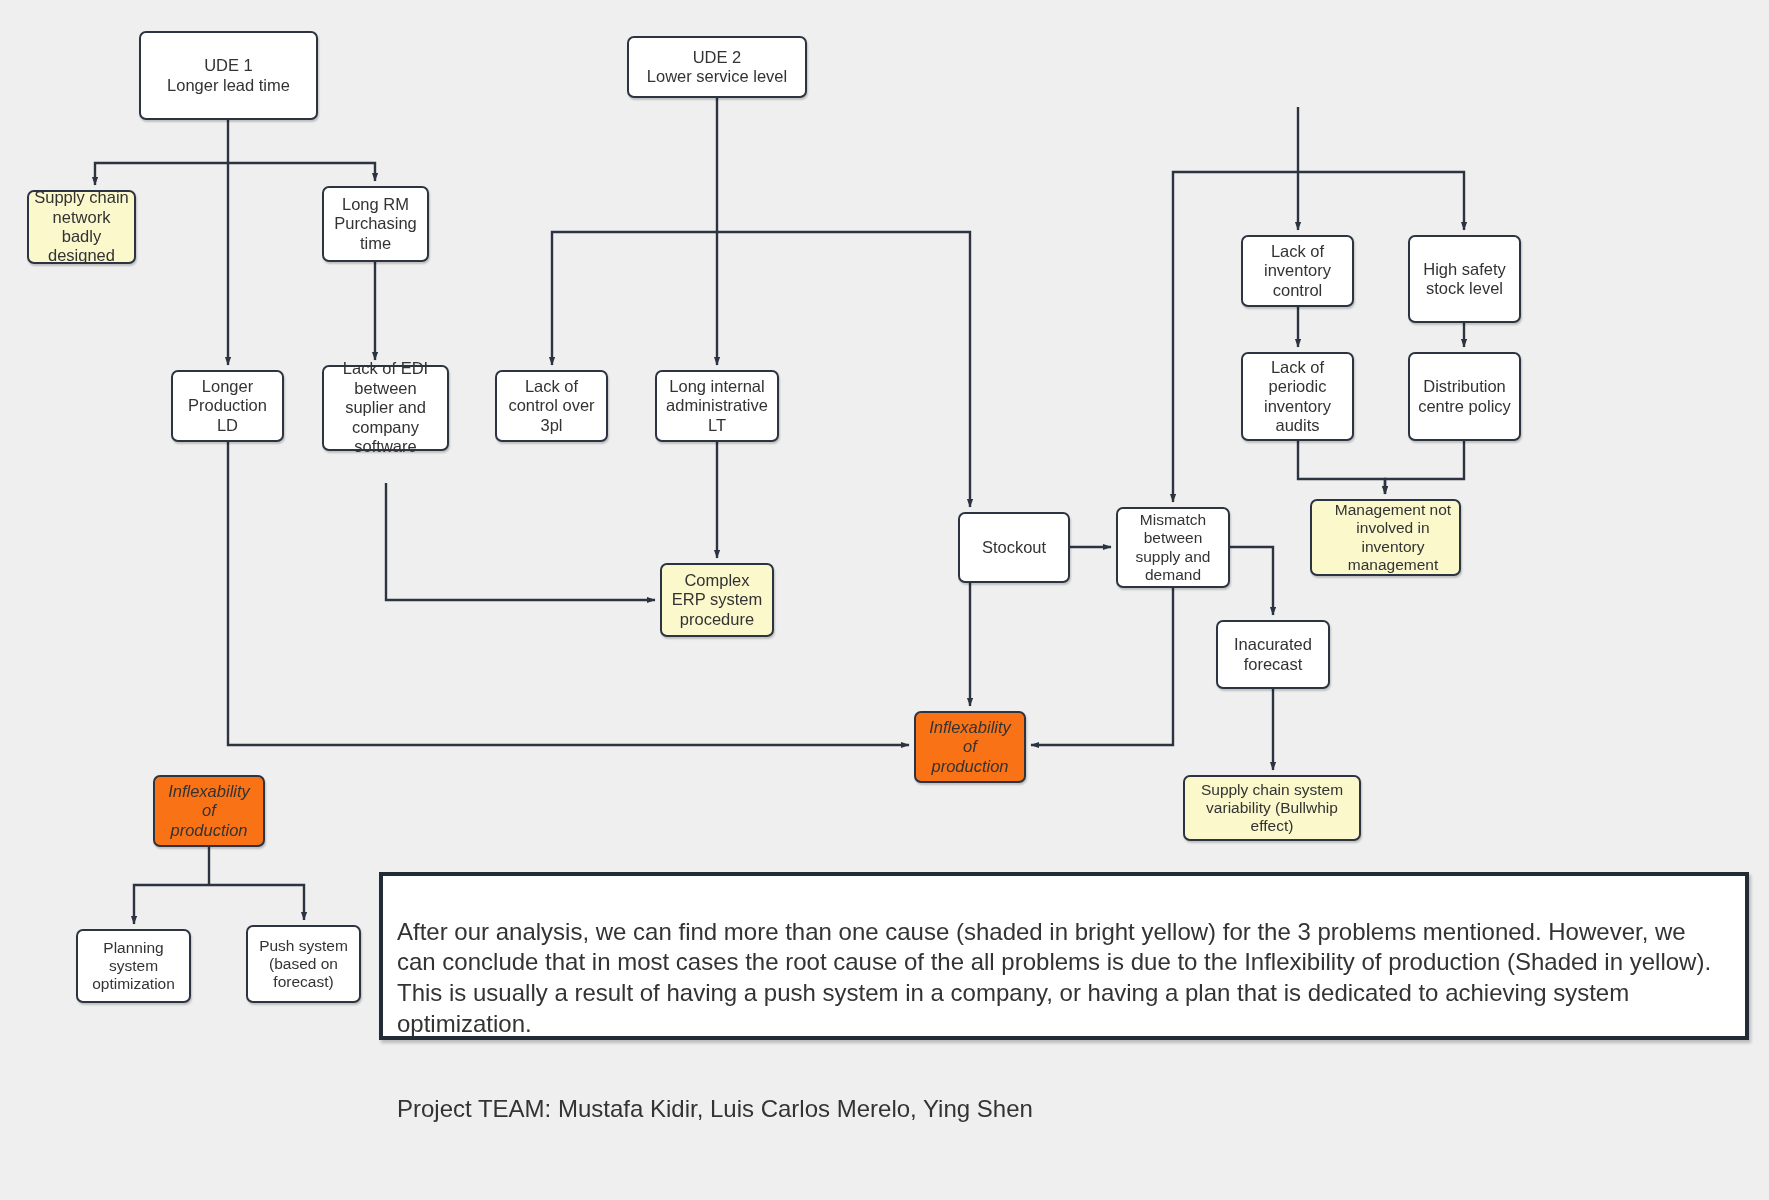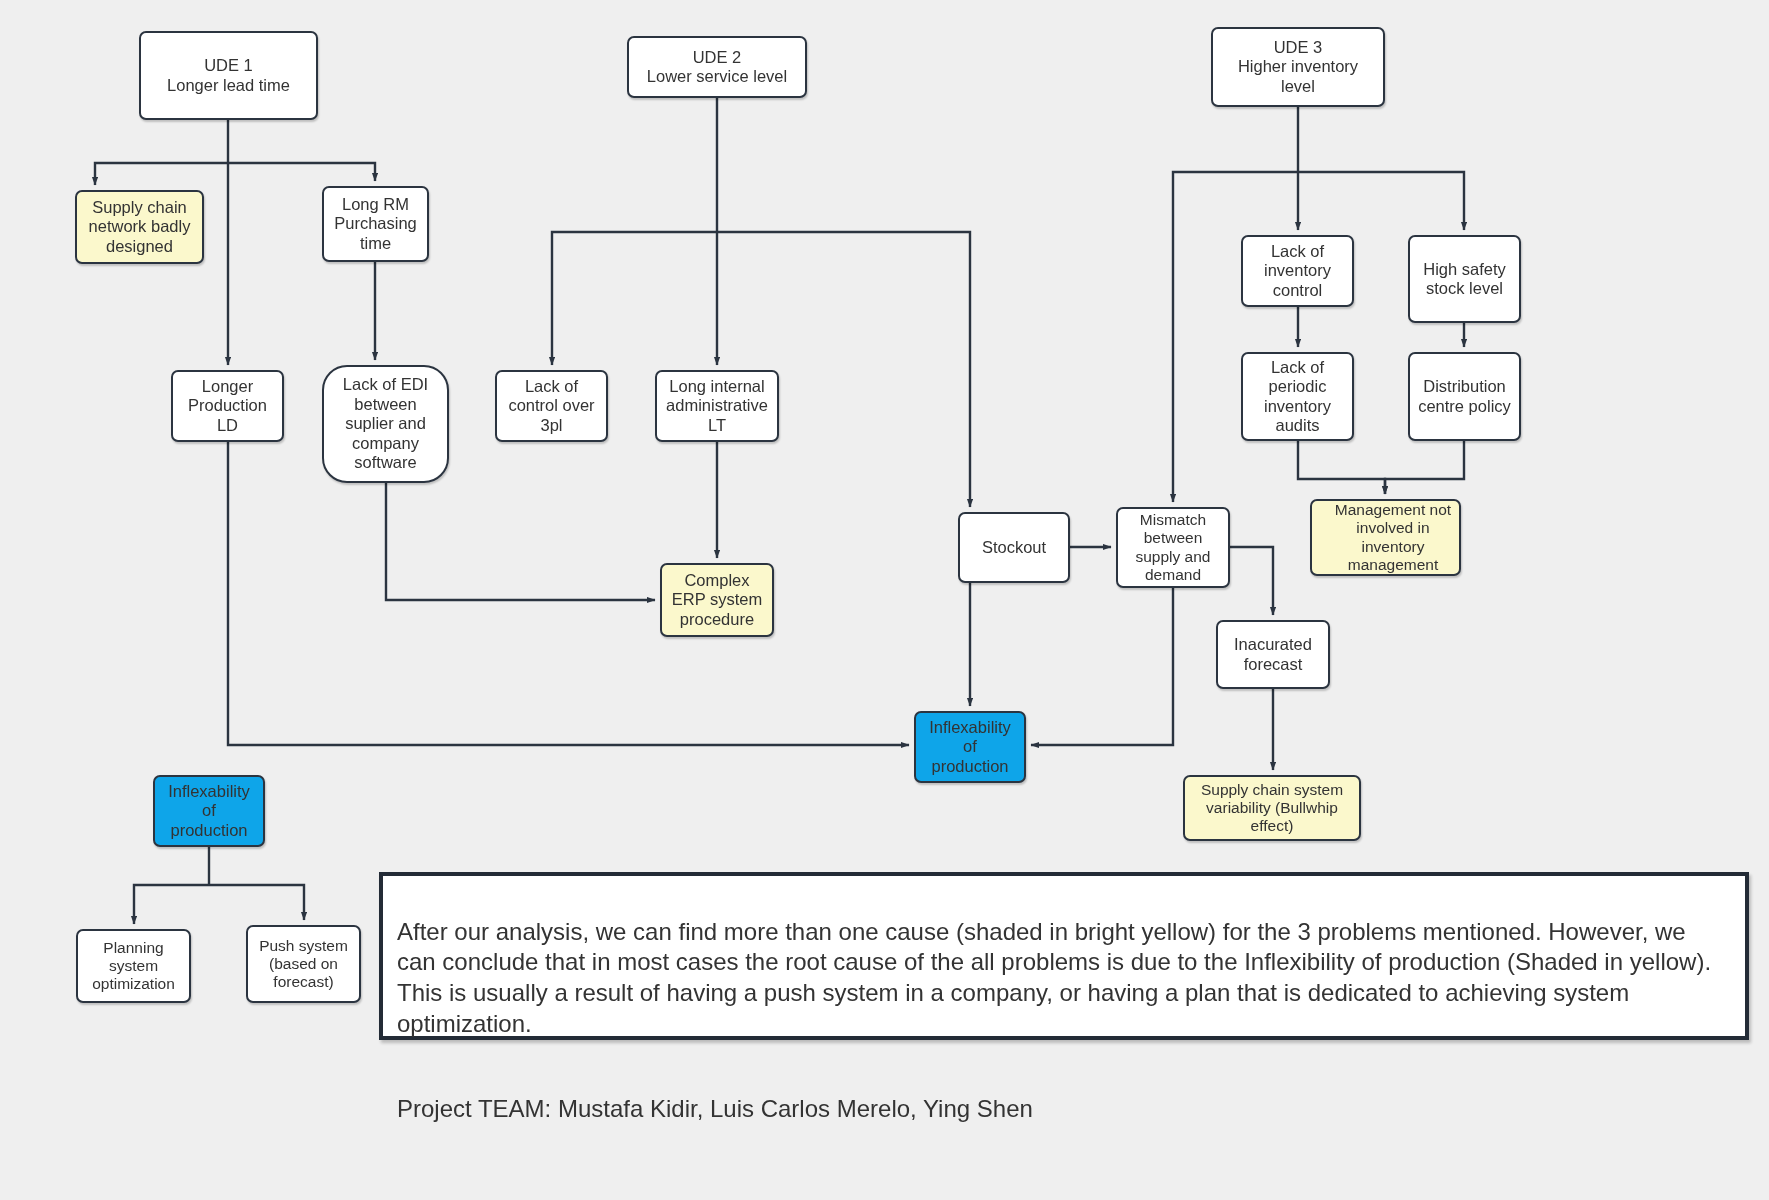--- a/index.html
+++ b/index.html
@@ -20,21 +20,21 @@
     color:#333333;
     display:flex;align-items:center;justify-content:center;
     text-align:center;
     line-height:1.18;
     font-size:16.5px;
     padding:2px 4px;
     box-shadow:1px 2px 2px rgba(0,0,0,0.20);
     white-space:pre-line;
   }
   .node.pale{background:#fbf8cc;}
-  .node.bright{background:#0ea5e9;}
+  .node.bright{background:#f97316;font-style:italic;}
   .node.small{font-size:15.5px;}
   .note{
     position:absolute;
     box-sizing:border-box;
     border:4px solid #232b36;
     background:#ffffff;
     color:#333333;
     font-size:24px;
     line-height:1.28;
     padding:10px 14px 8px 14px;
@@ -92,40 +92,37 @@
       <path d="M209,847 L209,885"></path>
       <path d="M209,885 L134,885 L134,924" marker-end="url(#arrow)"></path>
       <path d="M209,885 L304,885 L304,920" marker-end="url(#arrow)"></path>
     </g>
   </svg>
 
   <div class="node" style="left:139px;top:31px;width:179px;height:89px;">UDE 1
 Longer lead time</div>
   <div class="node" style="left:627px;top:36px;width:180px;height:62px;">UDE 2
 Lower service level</div>
-  <div class="node" style="left:1211px;top:27px;width:174px;height:80px;">UDE 3
-Higher inventory
-level</div>
 
-  <div class="node pale" style="left:27px;top:190px;width:129px;height:74px;margin-left:48px;">Supply chain
+  <div class="node pale" style="left:27px;top:190px;width:109px;height:74px;">Supply chain
 network badly
 designed</div>
   <div class="node" style="left:322px;top:186px;width:107px;height:76px;">Long RM
 Purchasing
 time</div>
   <div class="node" style="left:1241px;top:235px;width:113px;height:72px;">Lack of
 inventory
 control</div>
   <div class="node" style="left:1408px;top:235px;width:113px;height:88px;">High safety
 stock level</div>
 
   <div class="node" style="left:171px;top:370px;width:113px;height:72px;">Longer
 Production
 LD</div>
-  <div class="node" style="left:322px;top:365px;width:127px;height:118px;border-radius:25px;">Lack of EDI
+  <div class="node" style="left:322px;top:365px;width:127px;height:86px;">Lack of EDI
 between
 suplier and
 company
 software</div>
   <div class="node" style="left:495px;top:370px;width:113px;height:72px;">Lack of
 control over
 3pl</div>
   <div class="node" style="left:655px;top:370px;width:124px;height:72px;">Long internal
 administrative
 LT</div>

